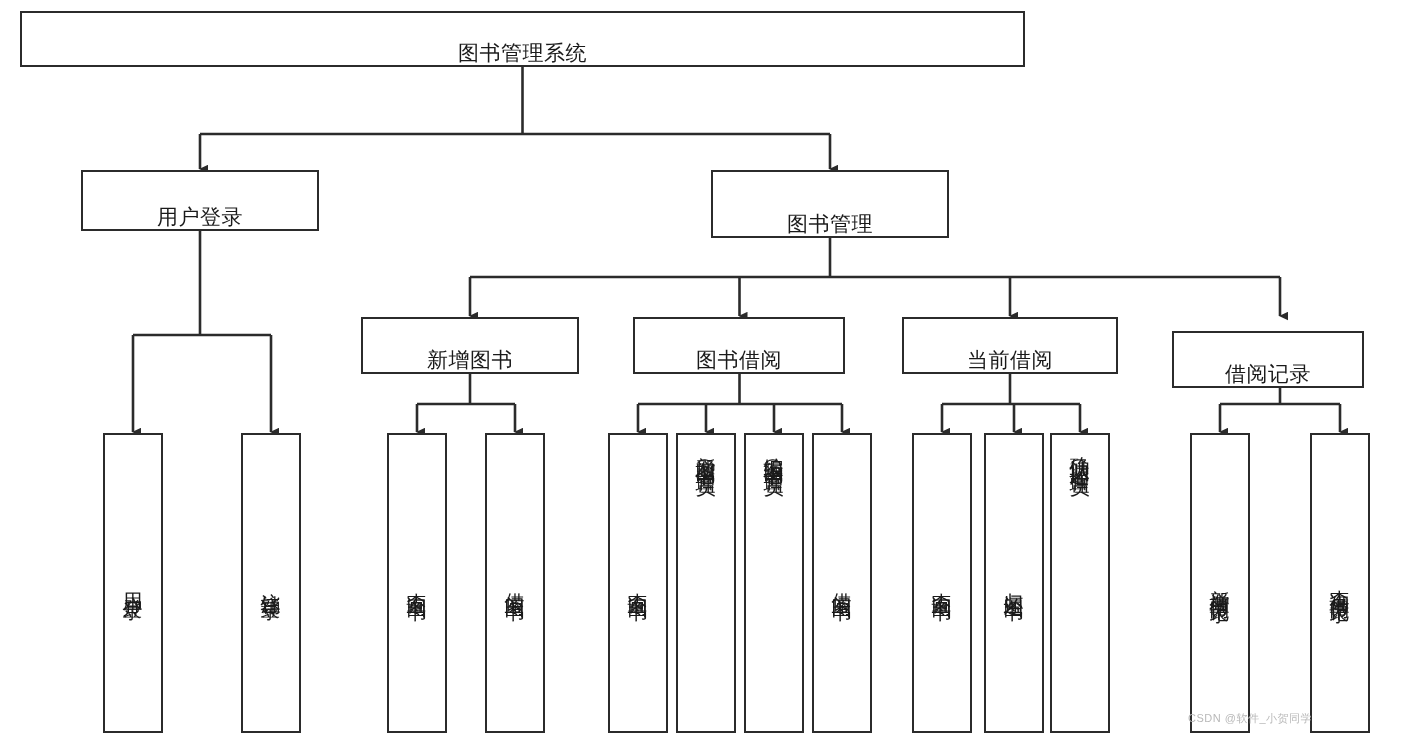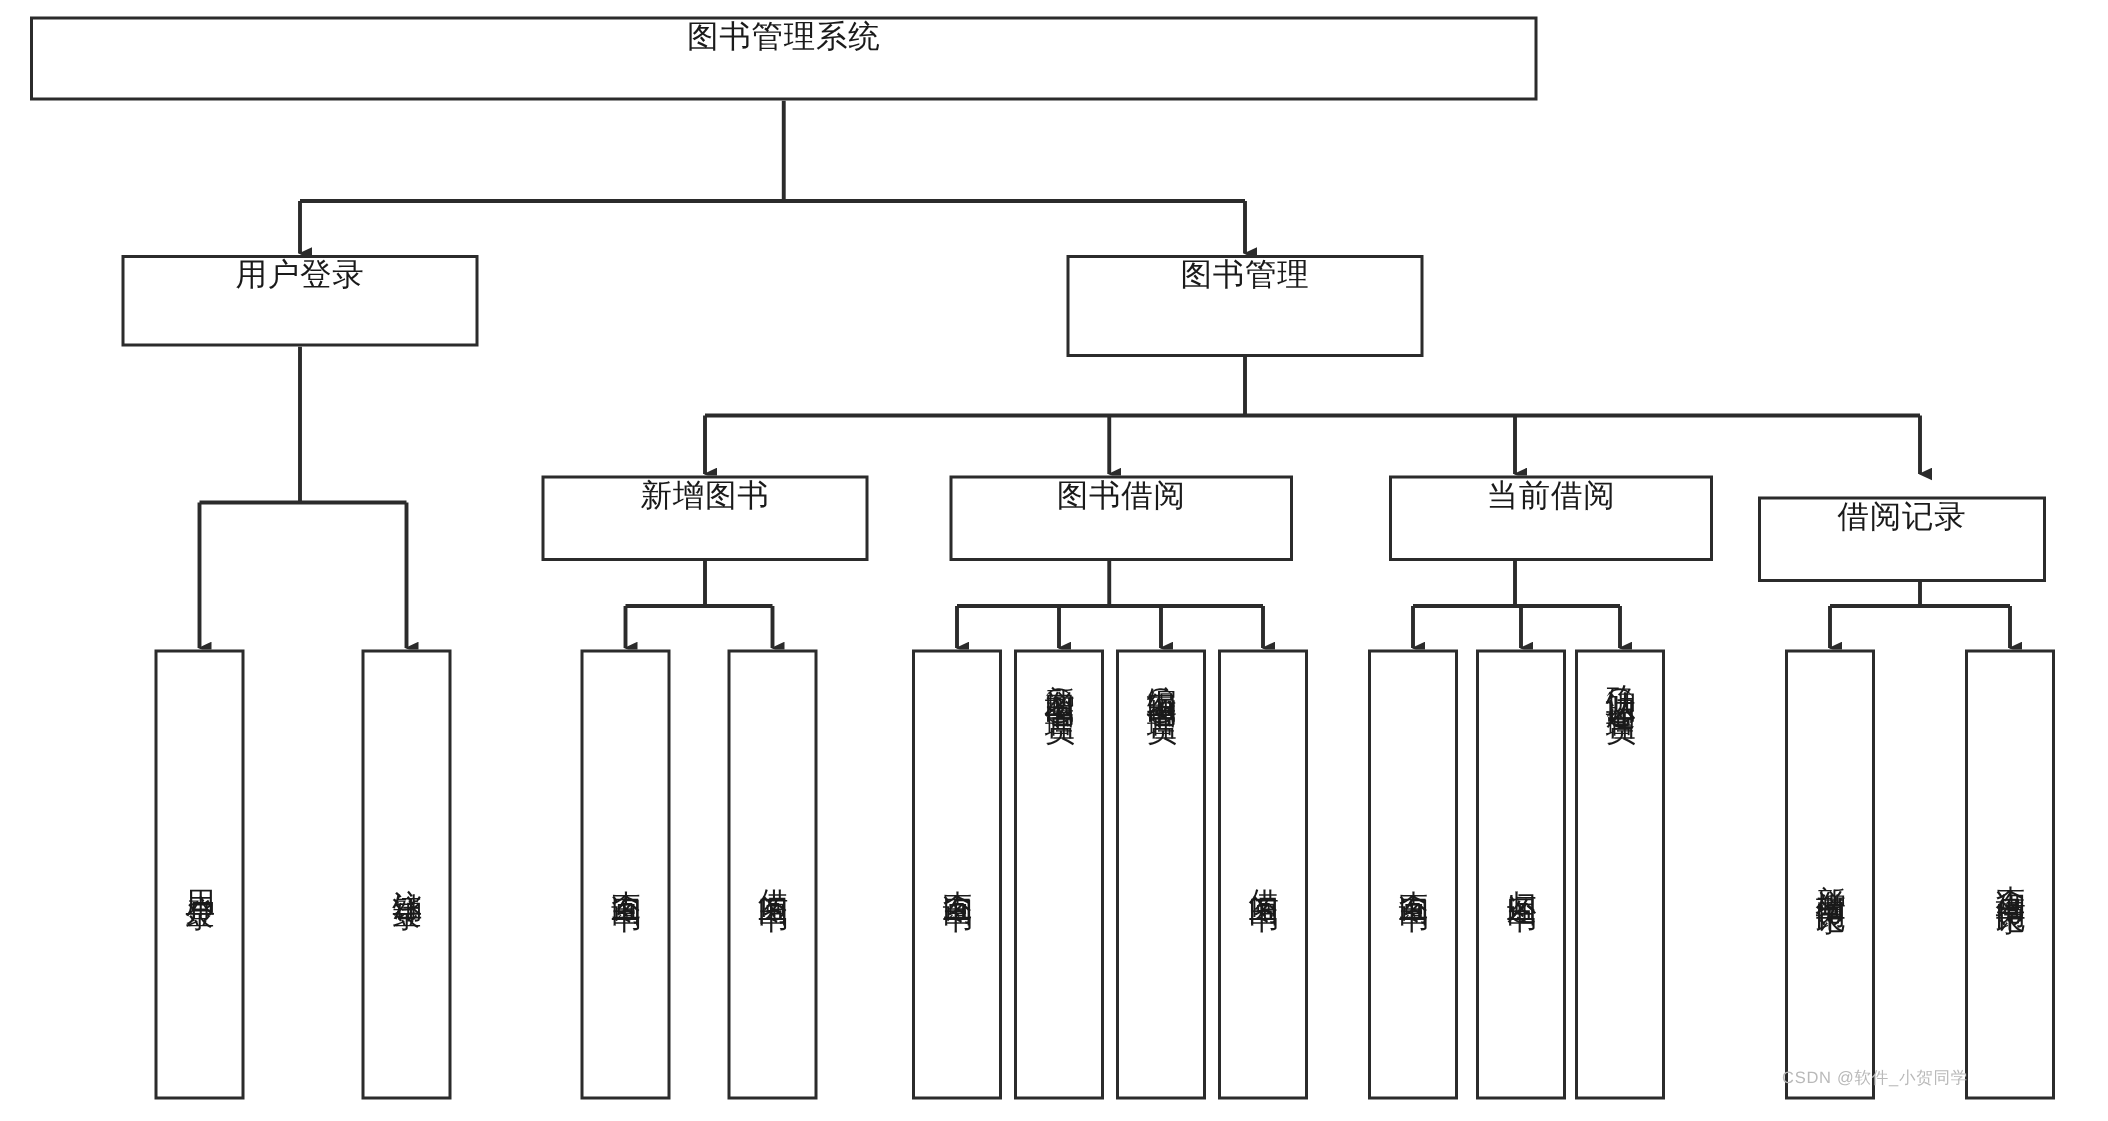--- a/index.html
+++ b/index.html
@@ -23,21 +23,21 @@
     top: 0;
     width: 1405px;
     height: 747px;
   }
   .node-box {
     position: absolute;
     box-sizing: border-box;
     background: #ffffff;
     border: 2px solid #2b2b2b;
     display: flex;
-    align-items: flex-start;
+    align-items: flex-end;
     justify-content: center;
     overflow: hidden;
   }
   .node-label {
     color: #1a1a1a;
     font-size: 21px;
     line-height: 1.12;
     white-space: nowrap;
     letter-spacing: 0.5px;
   }
@@ -120,24 +120,24 @@
       </div>
       <div class="node-box" style="left: 81px; top: 170px; width: 238px; height: 61px;">
         <span class="node-label">用户登录</span>
       </div>
       <div class="node-box" style="left: 711px; top: 170px; width: 238px; height: 68px;">
         <span class="node-label">图书管理</span>
       </div>
       <div class="node-box" style="left: 361px; top: 317px; width: 218px; height: 57px;">
         <span class="node-label">新增图书</span>
       </div>
-      <div class="node-box" style="left: 633px; top: 317px; width: 229px; height: 57px;">
+      <div class="node-box" style="left: 633px; top: 317px; width: 212px; height: 57px;">
         <span class="node-label">图书借阅</span>
       </div>
-      <div class="node-box" style="left: 902px; top: 317px; width: 216px; height: 57px; margin-left: 24px;">
+      <div class="node-box" style="left: 902px; top: 317px; width: 216px; height: 57px;">
         <span class="node-label">当前借阅</span>
       </div>
       <div class="node-box" style="left: 1172px; top: 317px; width: 192px; height: 57px; margin-top: 14px;">
         <span class="node-label">借阅记录</span>
       </div>
       <div class="node-box leaf-box centered" style="left: 103px; top: 433px; width: 60px; height: 300px;">
         <span class="node-label">用户登录</span>
       </div>
       <div class="node-box leaf-box centered" style="left: 241px; top: 433px; width: 60px; height: 300px;">
         <span class="node-label">注销登录</span>

